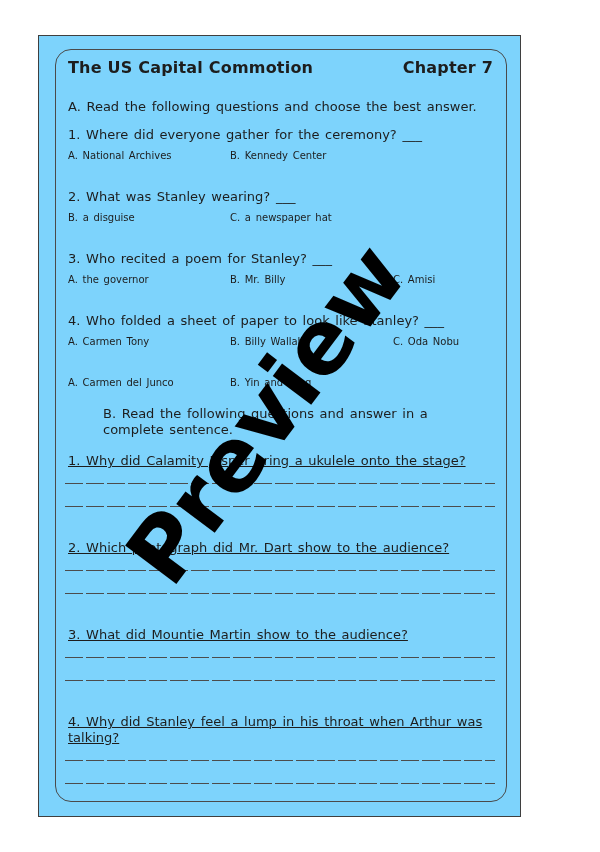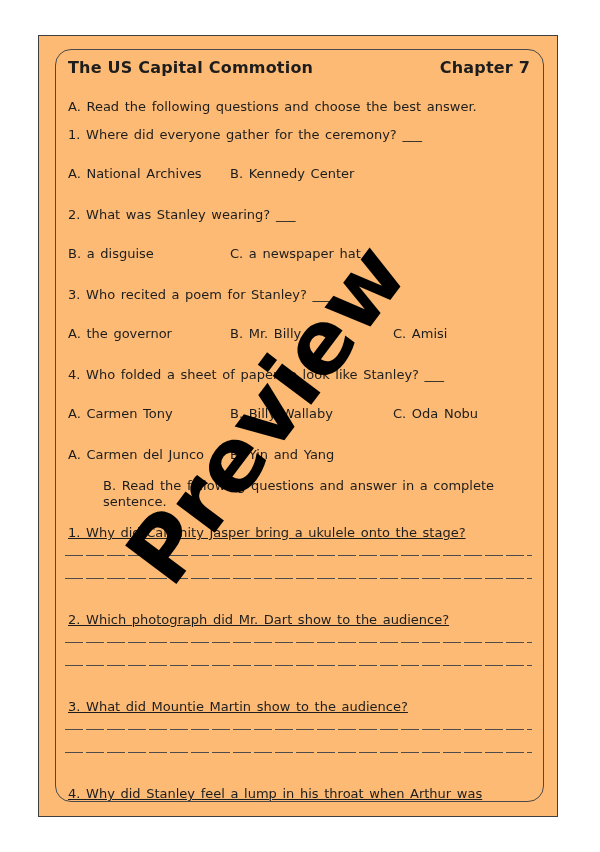--- a/index.html
+++ b/index.html
@@ -6,22 +6,22 @@
   html, body { width: 600px; height: 852px; background: #ffffff; }
   body {
     position: relative;
     font-family: "DejaVu Sans", sans-serif;
     color: #1d1d1d;
     overflow: hidden;
   }
   .page {
     position: absolute;
     left: 38px; top: 35px;
-    width: 520px; height: 782px;
-    background: #fdba74;
+    width: 483px; height: 782px;
+    background: #7dd3fc;
     border: 1.5px solid #3f3f3f;
   }
   .frame {
     position: absolute;
     left: 16px; top: 13px; right: 13px; bottom: 14px;
     border: 1.6px solid #4a4a4a;
     border-radius: 16px;
     padding: 8px 13px 0 12px;
     overflow: hidden;
   }
@@ -34,22 +34,22 @@
     line-height: 20px;
     letter-spacing: 0.2px;
   }
   p { font-size: 13px; line-height: 16px; word-spacing: 1.5px; }
   .instr { margin-top: 21px; }
   .qa { margin-top: 25px; }
   .instr + .qa { margin-top: 12px; }
   .opts {
     display: grid;
     grid-template-columns: 162px 163px 1fr;
-    margin-top: 23px;
-    font-size: 13px;
+    margin-top: 5px;
+    font-size: 10px;
     line-height: 16px;
     word-spacing: 1.5px;
   }
   .instr-b { margin-top: 15px; margin-left: 35px; }
   .qb { margin-top: 33px; text-decoration: underline; }
   .instr-b + .qb { margin-top: 15px; }
   .ans-line {
     height: 1px;
     margin: 14px -2px 0 -3px;
     background: repeating-linear-gradient(to right, #4c4c4c 0px 18px, rgba(0,0,0,0) 18px 21px);

